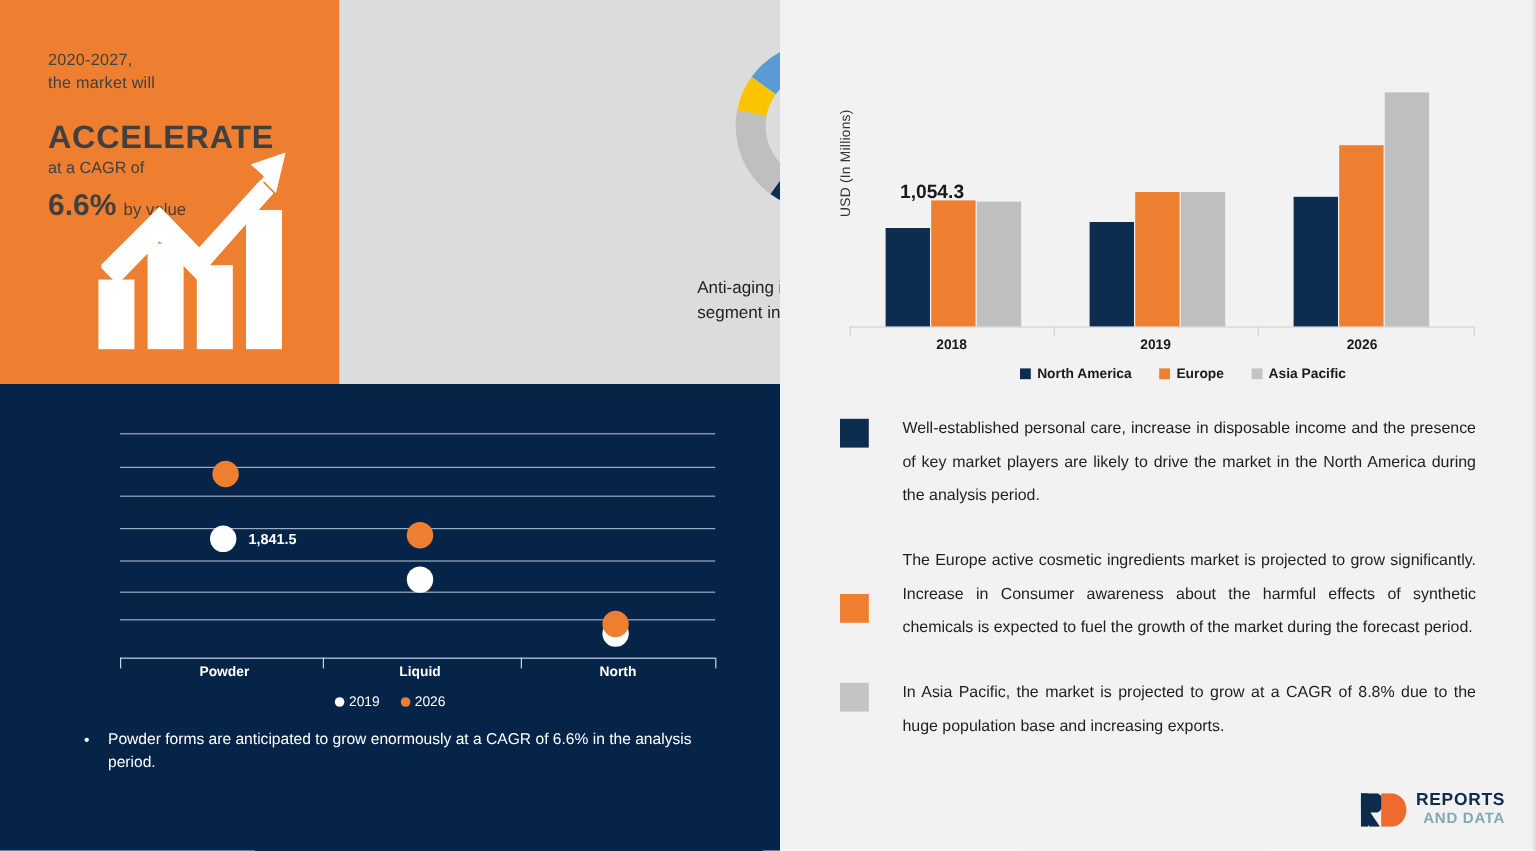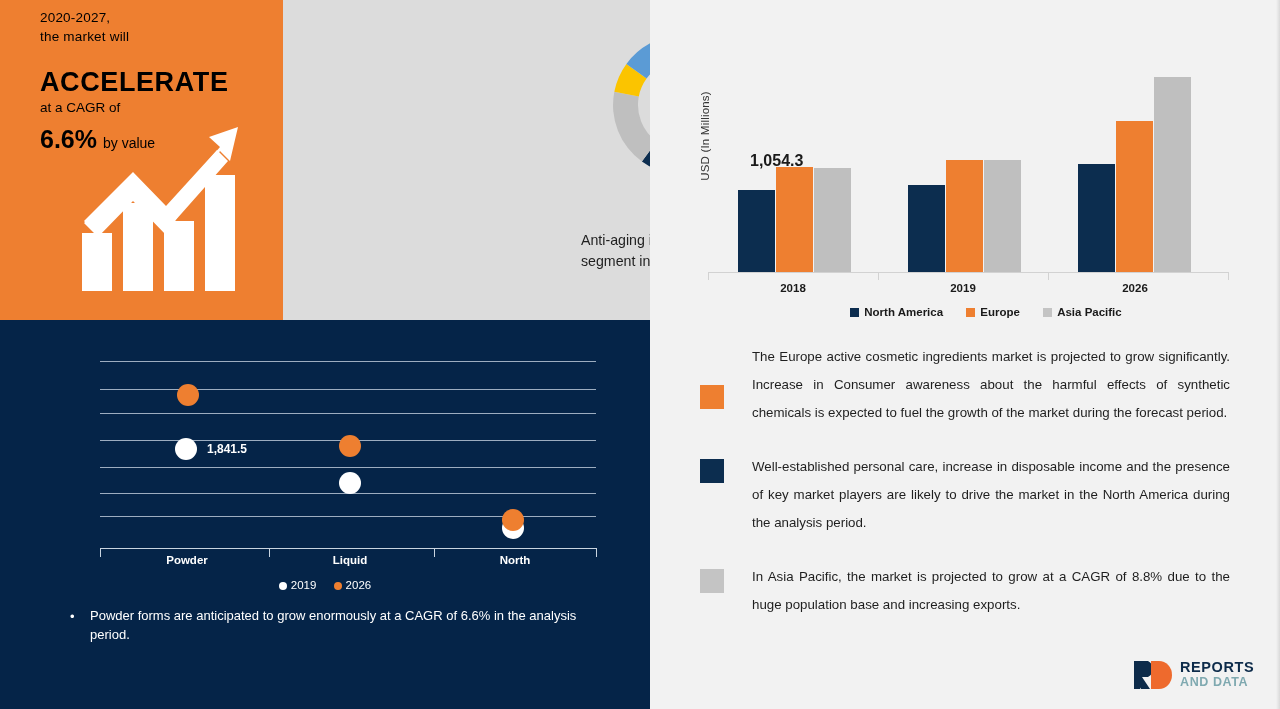--- a/index.html
+++ b/index.html
@@ -12,21 +12,21 @@
 
   
   .panel-orange{position:absolute;left:0;top:0;width:283px;height:320px;background:#ee7f30;}
   .panel-gray{position:absolute;left:283px;top:0;width:367px;height:320px;background:#dcdcdc;}
   .panel-navy{position:absolute;left:0;top:320px;width:650px;height:389px;background:#052448;}
   .panel-right{position:absolute;left:650px;top:0;width:630px;height:709px;background:#f2f2f2;}
   .edge-shadow{position:absolute;right:0;top:0;width:4px;height:709px;
     background:linear-gradient(to right,rgba(0,0,0,0.0),rgba(0,0,0,0.10));}
 
   
-  .acc-wrap{position:absolute;left:40px;top:8px;width:230px;color:#000000;}
+  .acc-wrap{position:absolute;left:40px;top:40px;width:230px;color:#404040;}
   .acc-l1{font-size:13.5px;line-height:19px;letter-spacing:.2px;}
   .acc-l2{font-size:13.5px;line-height:19px;letter-spacing:.2px;}
   .acc-big{font-size:27px;font-weight:bold;letter-spacing:.6px;line-height:32px;margin-top:20px;}
   .acc-l3{font-size:13.5px;line-height:20px;margin-top:0;}
   .acc-pct{font-size:25px;font-weight:bold;line-height:30px;margin-top:6px;display:inline-block;vertical-align:baseline;}
   .acc-by{font-size:14px;display:inline-block;margin-left:6px;}
 
   .growth-icon{position:absolute;left:78px;top:125px;width:175px;height:170px;}
 
   
@@ -80,21 +80,21 @@
   .note-sw{position:absolute;left:0;top:6px;width:24px;height:24px;}
   .note-txt{margin-left:52px;font-size:13.3px;color:#1f1f1f;line-height:28px;text-align:justify;}
   .note.mid .note-sw{top:42px;}
   .note.last .note-sw{top:6px;}
 
   
   .logo{position:absolute;left:1134px;top:659px;width:130px;height:34px;}
   .logo-mark{position:absolute;left:0;top:2px;width:40px;height:28px;}
   .logo-text{position:absolute;left:46px;top:1px;}
   .logo-l1{font-size:14.5px;font-weight:bold;color:#0d2b4a;letter-spacing:.6px;line-height:15px;}
-  .logo-l2{font-size:12.5px;font-weight:bold;color:#7fa9b0;letter-spacing:.6px;line-height:14px;}
+  .logo-l2{font-size:12.5px;font-weight:bold;color:#7fa9b0;letter-spacing:.6px;line-height:14px;text-align:right;}
 </style>
 </head>
 <body>
 
 <div class="canvas">
 
   <div class="panel-orange">
     <div class="acc-wrap">
       <div class="acc-l1">2020-2027,</div>
       <div class="acc-l2">the market will</div>
@@ -228,27 +228,27 @@
     <div class="bc-cat" style="left:425px;">2026</div>
 
     <div class="bc-legend">
       <span class="li"><span class="sw" style="background:#0c2d4f;"></span><span>North America</span></span>
       <span class="li"><span class="sw" style="background:#ee7f30;"></span><span>Europe</span></span>
       <span class="li"><span class="sw" style="background:#c4c4c4;"></span><span>Asia Pacific</span></span>
     </div>
   </div>
 
   <div class="notes">
+    <div class="note">
+      <div class="note-sw" style="background:#0c2d4f;"></div>
+      <div class="note-txt">Well-established personal care, increase in disposable income and the presence of key market players are likely to drive the market in the North America  during the analysis period.</div>
+    </div>
     <div class="note mid">
       <div class="note-sw" style="background:#ee7f30;"></div>
       <div class="note-txt">The Europe active cosmetic ingredients market is projected to grow significantly. Increase in Consumer awareness about the harmful effects of synthetic chemicals is expected to fuel the growth of the market during the forecast period.</div>
-    </div>
-    <div class="note">
-      <div class="note-sw" style="background:#0c2d4f;"></div>
-      <div class="note-txt">Well-established personal care, increase in disposable income and the presence of key market players are likely to drive the market in the North America  during the analysis period.</div>
     </div>
     <div class="note last">
       <div class="note-sw" style="background:#c4c4c4;"></div>
       <div class="note-txt">In Asia Pacific, the market is projected to grow at a CAGR of 8.8% due to the huge population base and increasing exports.</div>
     </div>
   </div>
 
   <div class="logo">
     <div class="logo-mark">
       <svg viewBox="0 0 40 28" width="40" height="28">

